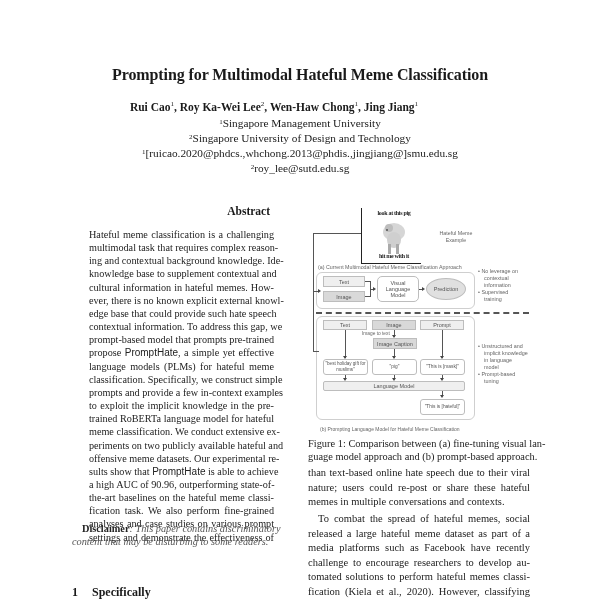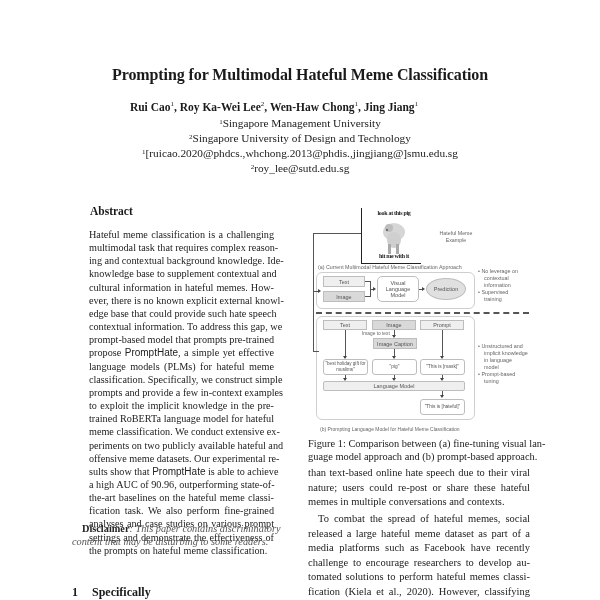--- a/index.html
+++ b/index.html
@@ -4,21 +4,21 @@
   <style>
     * { box-sizing: border-box; margin: 0; padding: 0; }
     html, body { width: 600px; height: 600px; background: #ffffff; overflow: hidden; }
     body { position: relative; font-family: "Liberation Serif", "DejaVu Serif", serif; color: #1a1a1a; }
 
     .title { position: absolute; left: 0; width: 600px; top: 66px; text-align: center; font-weight: bold; font-size: 16px; letter-spacing: -0.1px; }
     .authors { position: absolute; left: 0; width: 548px; top: 101px; text-align: center; font-weight: bold; font-size: 11.5px; }
     .aff { position: absolute; left: 0; width: 600px; text-align: center; font-size: 11.3px; line-height: 15px; }
     sup { font-size: 7px; vertical-align: top; position: relative; top: -1px; font-weight: normal; }
 
-    .abstract-head { position: absolute; left: 90px; width: 180px; top: 205px; text-align: left; font-weight: bold; font-size: 11.5px; }
+    .abstract-head { position: absolute; left: 90px; width: 180px; top: 205px; text-align: right; font-weight: bold; font-size: 11.5px; }
     .abstract { position: absolute; left: 89px; width: 185px; top: 228px; font-size: 10.2px; line-height: 13.15px; text-align: justify; color: #222; }
     .abstract .pl { display: block; white-space: nowrap; text-align: justify; text-align-last: justify; }
     .abstract .pl.last { text-align-last: left; }
     .sans { font-family: "Liberation Sans", "DejaVu Sans", sans-serif; font-size: 10px; }
 
     .disclaimer { position: absolute; left: 72px; width: 218px; top: 522px; font-size: 10.3px; line-height: 13.3px; color: #333; }
     .disclaimer .l { display: block; white-space: nowrap; }
     .disclaimer b { color: #222; }
     .disclaimer i { color: #555; }
 
@@ -85,21 +85,20 @@
   <span class="pl">trained RoBERTa language model for hateful</span>
   <span class="pl">meme classification. We conduct extensive ex-</span>
   <span class="pl">periments on two publicly available hateful and</span>
   <span class="pl">offensive meme datasets. Our experimental re-</span>
   <span class="pl"><span>sults show that </span><span class="sans">PromptHate</span><span> is able to achieve</span></span>
   <span class="pl">a high AUC of 90.96, outperforming state-of-</span>
   <span class="pl">the-art baselines on the hateful meme classi-</span>
   <span class="pl">fication task.  We also perform fine-grained</span>
   <span class="pl">analyses and case studies on various prompt</span>
   <span class="pl">settings and demonstrate the effectiveness of</span>
-  <span class="pl last">the prompts on hateful meme classification.</span>
 </div>
 
 <div class="disclaimer">
   <span class="l" style="padding-left:10px"><b>Disclaimer</b><i>: This paper contains discriminatory</i></span>
   <span class="l"><i>content that may be disturbing to some readers.</i></span>
 </div>
 
 <div class="section">
   <span class="num">1</span><span>Specifically</span>
 </div>

